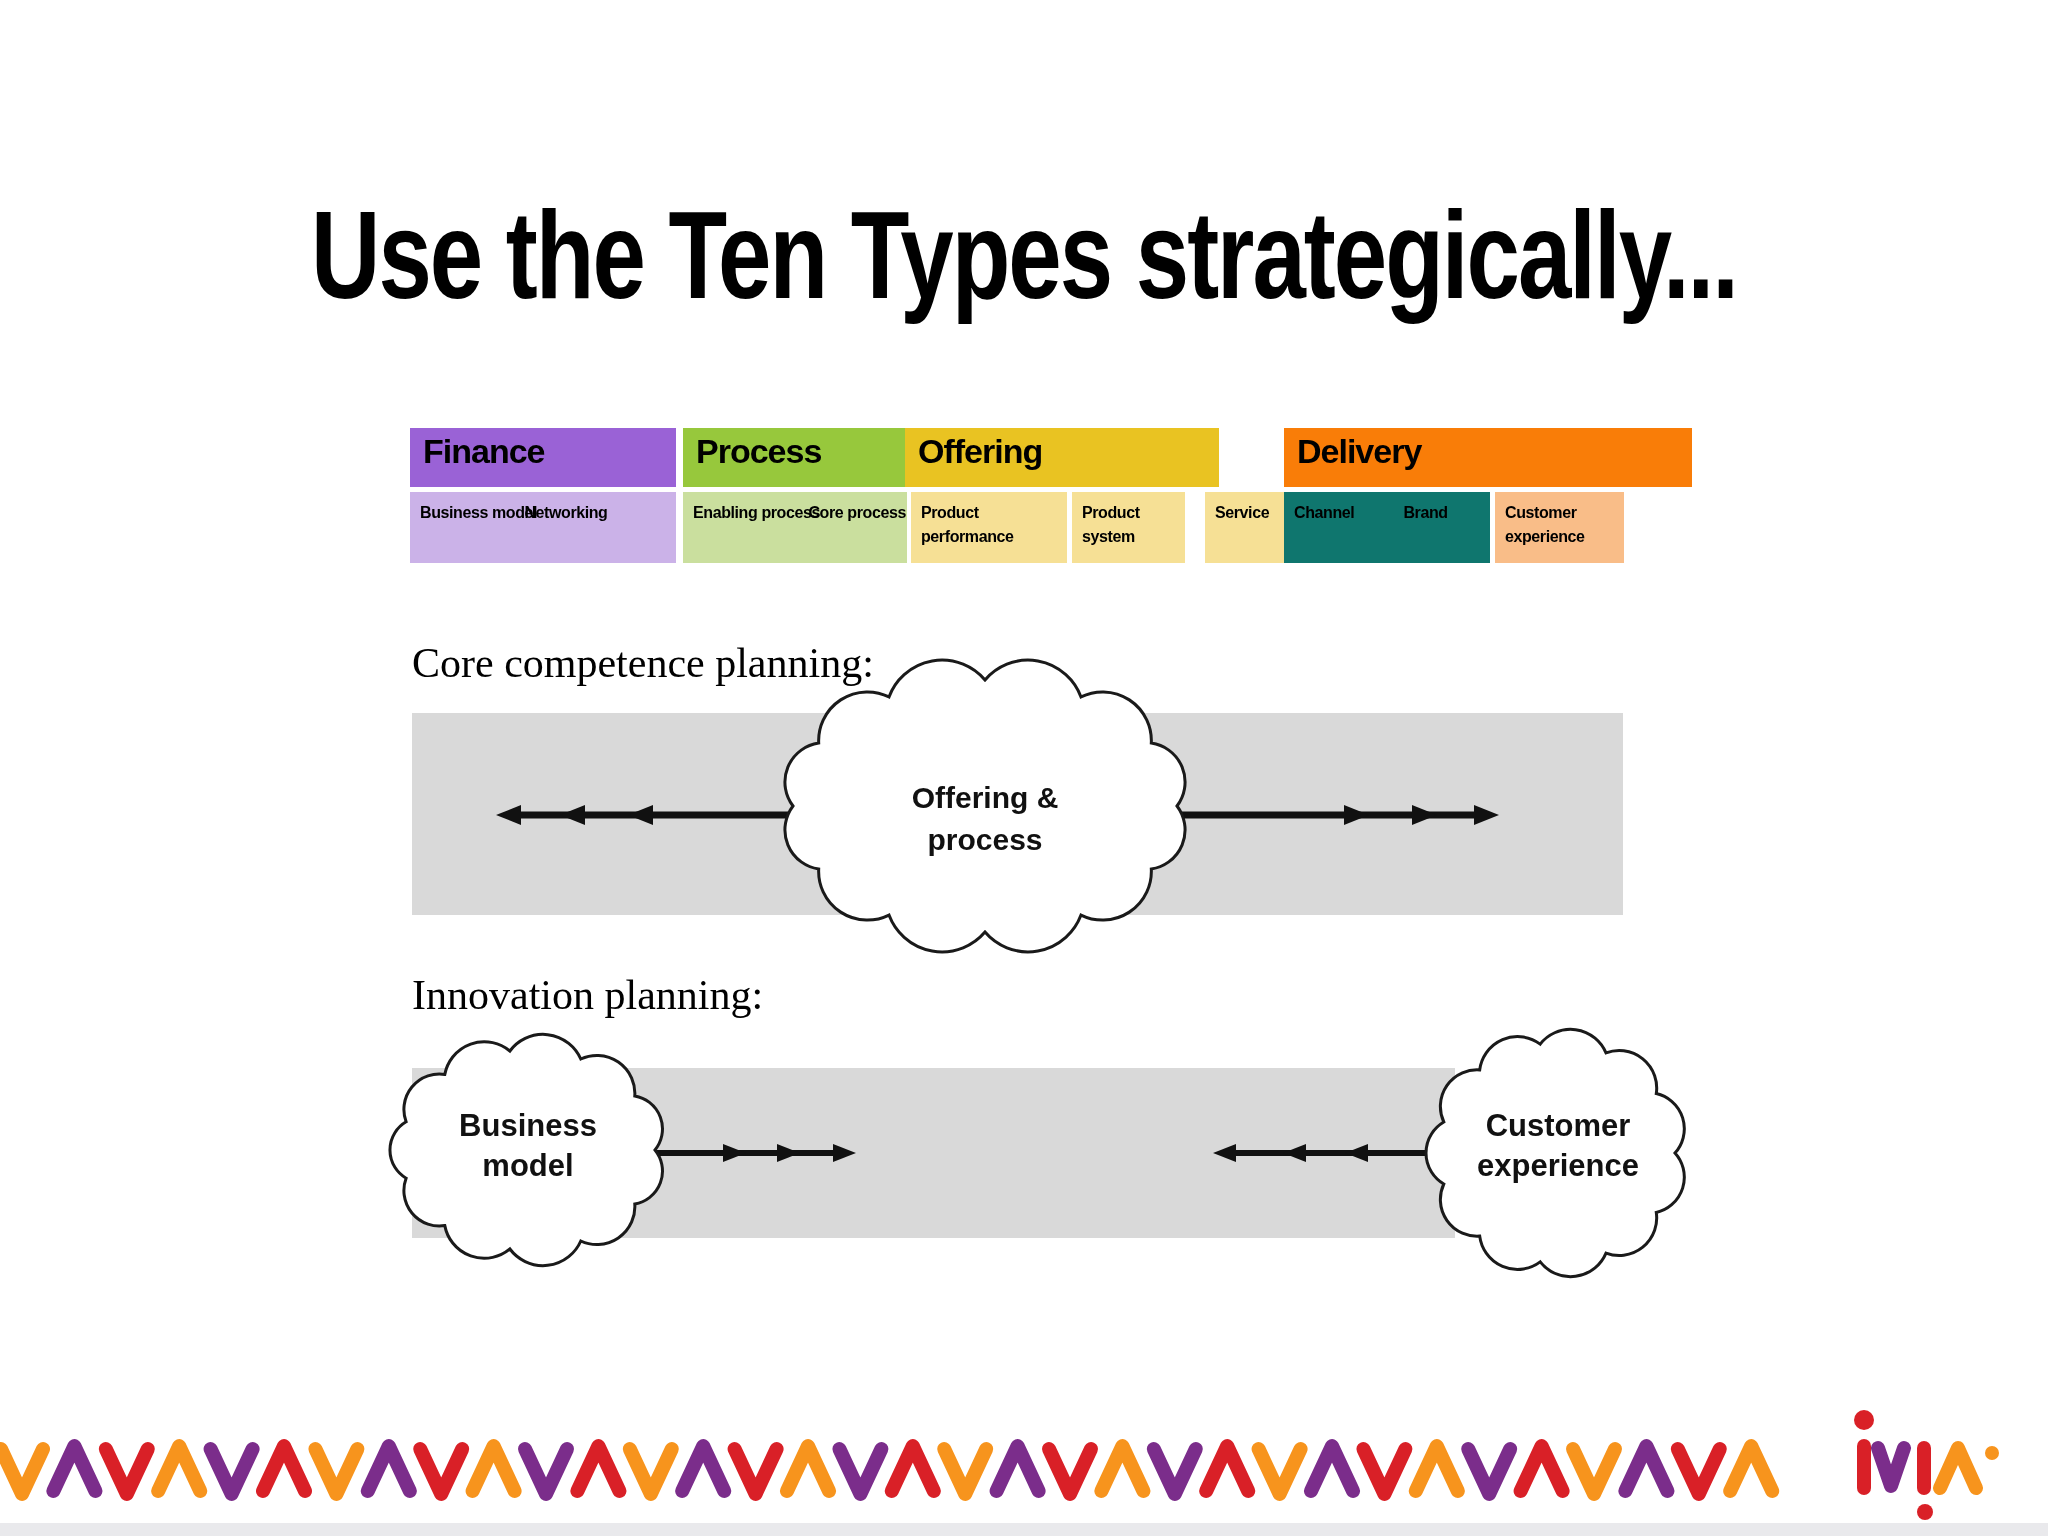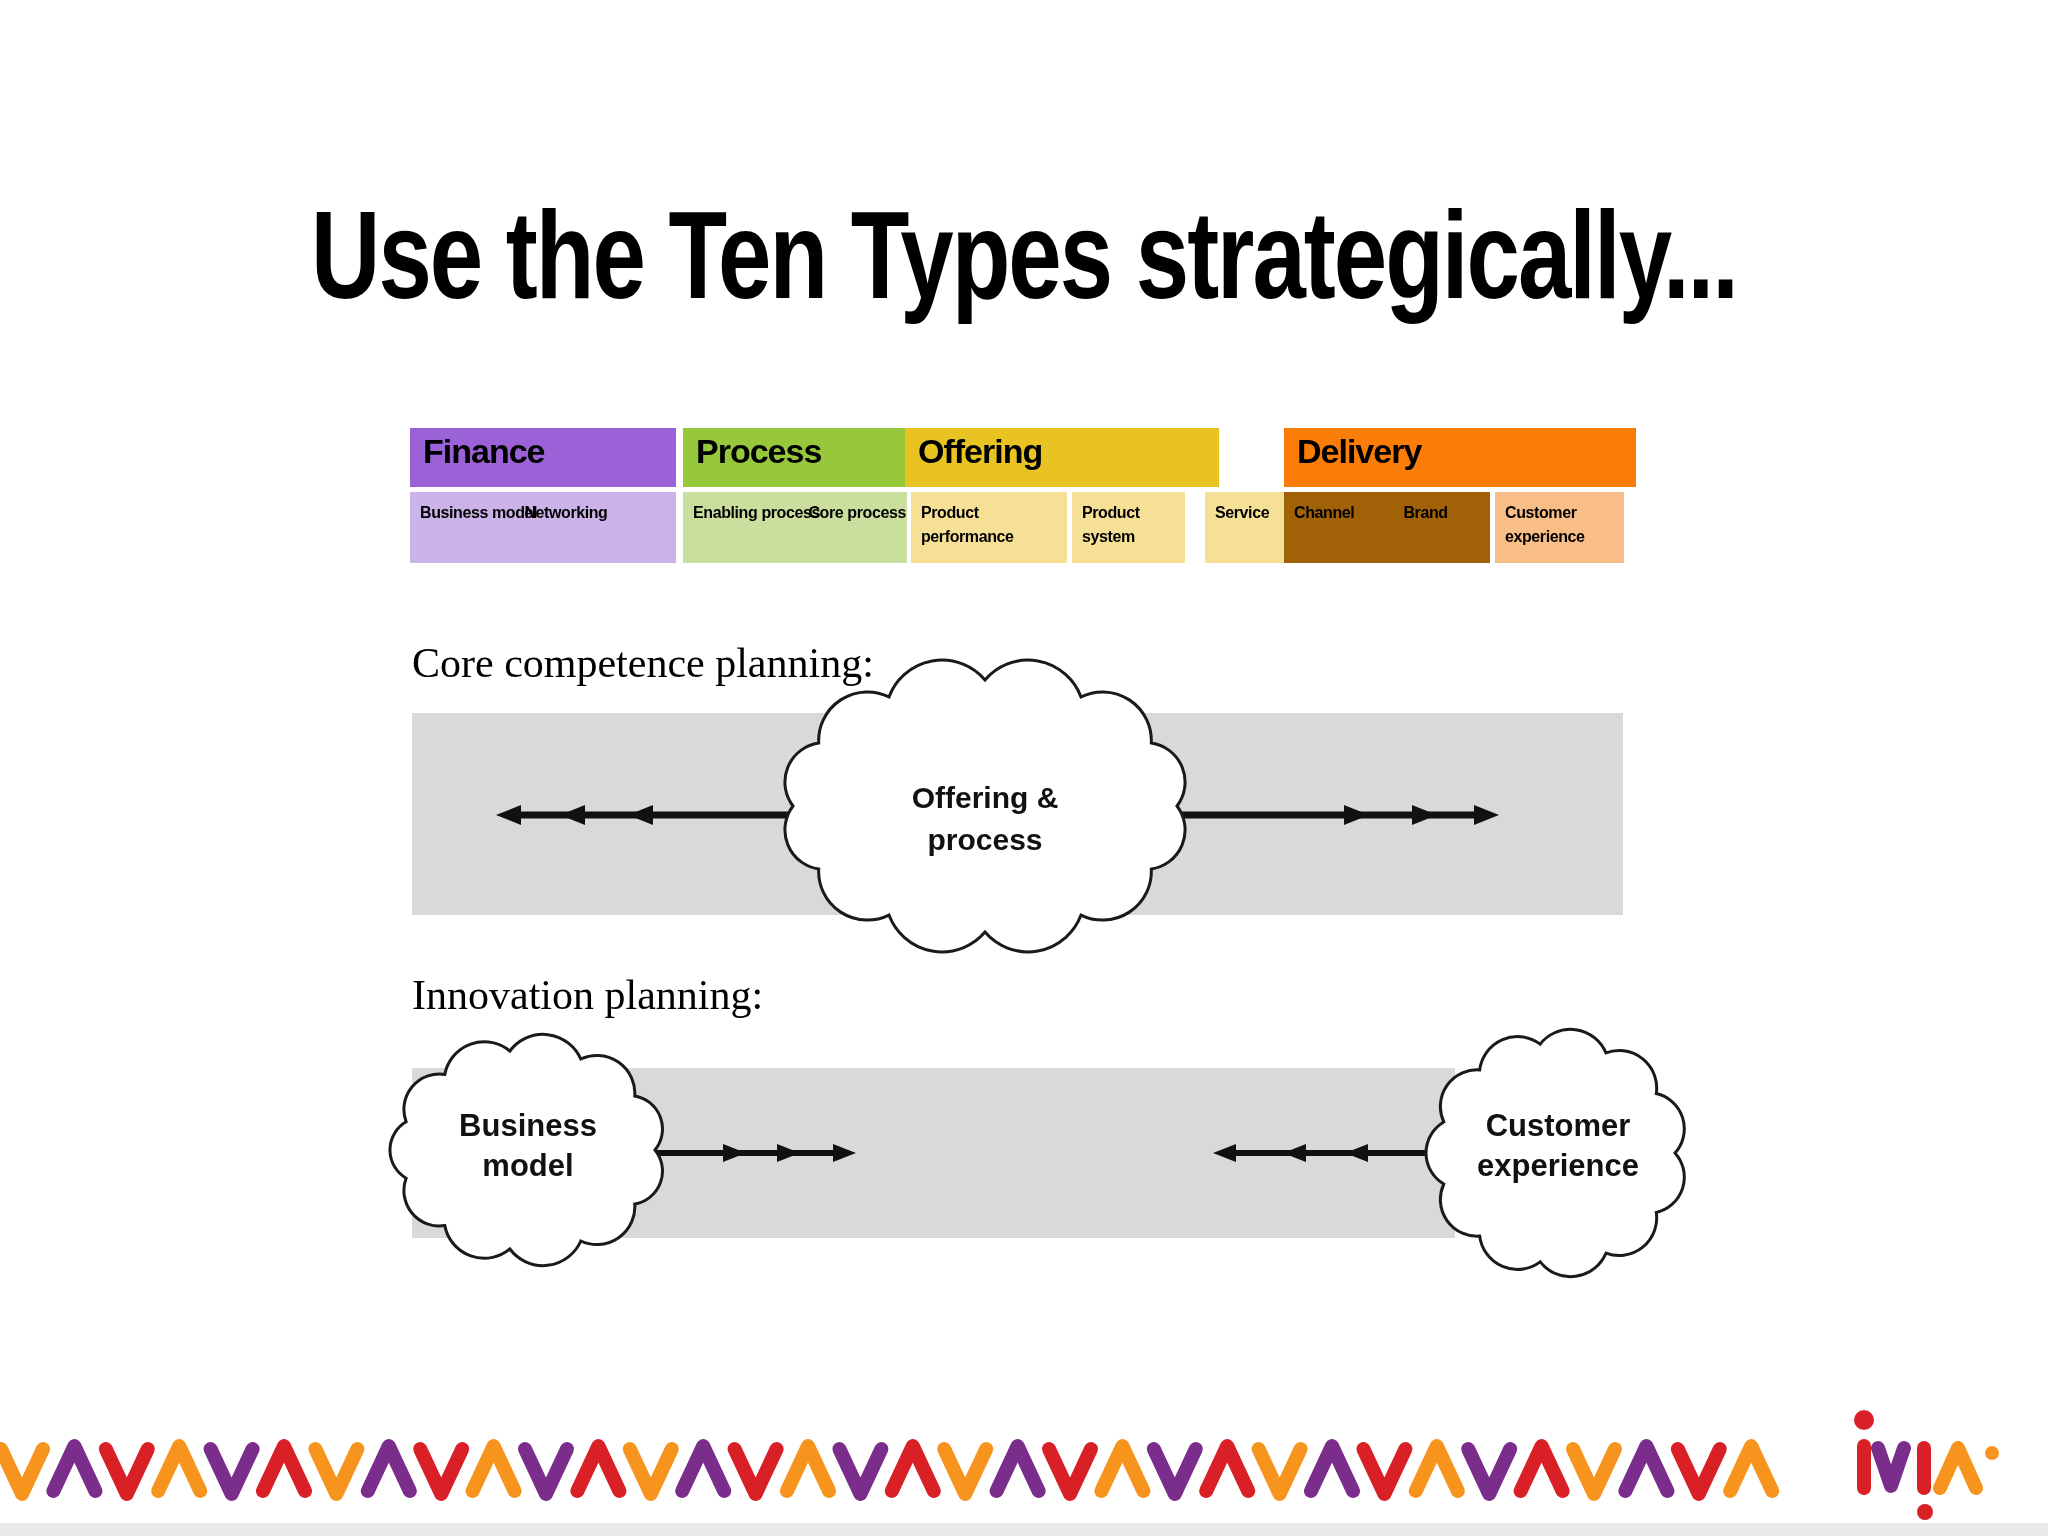--- a/index.html
+++ b/index.html
@@ -8,21 +8,21 @@
   .title{position:absolute;left:0;top:133px;width:100%;height:115px;line-height:115px;
          text-align:center;font-size:96px;font-weight:700;letter-spacing:-2px;
          transform:scaleY(1.3);transform-origin:50% 50%;white-space:nowrap;}
   
   .tt{position:absolute;left:410px;top:428px;width:1214px;height:135px;}
   .hdr{position:absolute;top:0;height:59px;box-sizing:border-box;padding:6px 0 16px 13px;
        font-size:34px;font-weight:700;letter-spacing:-1px;line-height:1;}
   .hdr.fin{left:0;width:266px;}
   .hdr.proc{left:273px;width:224px;}
   .hdr.off{left:495px;width:314px;}
-  .hdr.del{left:874px;width:352px;}
+  .hdr.del{left:874px;width:408px;}
   .cell{position:absolute;top:64px;height:71px;box-sizing:border-box;padding:9px 6px 0 10px;
         font-size:16px;font-weight:700;letter-spacing:-0.4px;line-height:24px;}
   .cell .s2{position:absolute;top:9px;}
   .fin-c{left:0;width:266px;}   .fin-c .s2{left:43%;}
   .proc-c{left:273px;width:224px;} .proc-c .s2{left:56%;}
   .off-c1{left:501px;width:156px;}
   .off-c2{left:662px;width:113px;}
   .off-c3{left:780px;width:87px;}
   .del-c1{left:874px;width:206px;} .del-c1 .s2{left:58%;}
   .del-c2{left:1085px;width:129px;}
@@ -61,21 +61,21 @@
       <span class="s1">Business model</span>
       <span class="s2">Networking</span>
     </div>
     <div class="cell proc-c" style="background: rgb(202, 223, 158);">
       <span class="s1">Enabling process</span>
       <span class="s2">Core process</span>
     </div>
     <div class="cell off-c1" style="background: rgb(246, 224, 149);">Product performance</div>
     <div class="cell off-c2" style="background: rgb(246, 224, 149);">Product system</div>
     <div class="cell off-c3" style="background: rgb(246, 224, 149); margin-left: 15px;">Service</div>
-    <div class="cell del-c1" style="background: #a16207;">
+    <div class="cell del-c1" style="background: #0f766e;">
       <span class="s1">Channel</span>
       <span class="s2">Brand</span>
     </div>
     <div class="cell del-c2" style="background: rgb(249, 189, 136);">Customer experience</div>
   </div>
 
   <div class="seclabel" id="lbl-core">Core competence planning:</div>
   <div class="band b1" style="background: rgb(217, 217, 217);"></div>
 
   <div class="seclabel" id="lbl-innov">Innovation planning:</div>

